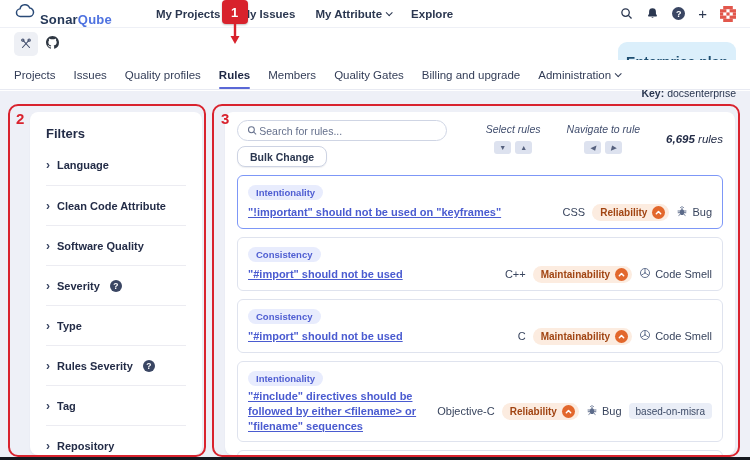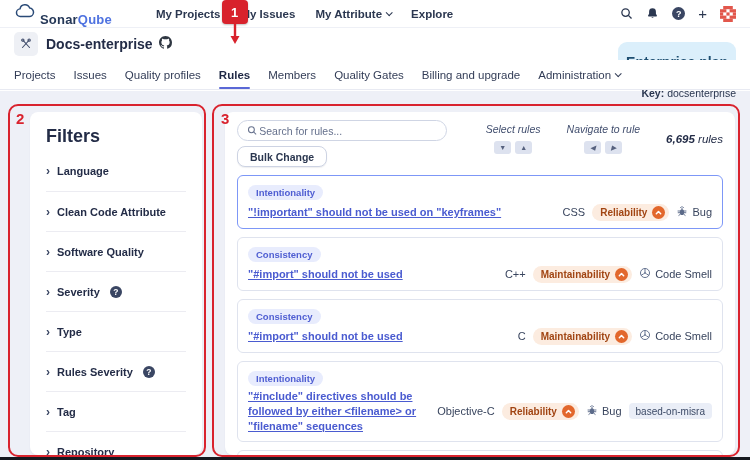--- a/index.html
+++ b/index.html
@@ -43,21 +43,21 @@
   
   .annot-box { position:absolute; border:2px solid #d9232e; border-radius:10px; pointer-events:none; z-index:20; }
   .annot-num { position:absolute; font-size:15px; font-weight:bold; color:#d9232e; z-index:21; pointer-events:none; }
 
   
   .annot-callout { position:absolute; left:50%; top:-60px; transform:translateX(-50%); display:flex; flex-direction:column; align-items:center; z-index:50; pointer-events:none; }
   .annot-badge { width:26px; height:24px; background:#d8222c; border-radius:4px; color:#fff; font-size:13px; font-weight:bold; display:flex; align-items:center; justify-content:center; box-shadow:0 1px 2px rgba(0,0,0,.25); }
 
   
   .filters-card { position:absolute; left:30px; top:21px; width:172px; bottom:5px; background:#fff; border-radius:8px; padding:14px 16px 0 16px; overflow:hidden; box-shadow:0 1px 2px rgba(40,50,80,.06); }
-  .filters-title { font-size:18px; font-weight:bold; color:#232c47; margin-bottom:4px; }
+  .filters-title { font-size:13px; font-weight:bold; color:#232c47; margin-bottom:4px; }
   .filter-item { display:flex; align-items:center; gap:7px; height:40px; border-top:1px solid #ececf2; font-size:11px; font-weight:bold; color:#232c47; cursor:pointer; }
   .filter-item:first-of-type { border-top:none; }
   .filter-item { border-top:1px solid #ececf2; }
   .filter-chev { color:#3a4663; font-size:12px; font-weight:bold; line-height:1; }
   .filter-help { width:12px; height:12px; border-radius:50%; background:#3a4663; color:#fff; font-size:8.5px; font-weight:bold; display:inline-flex; align-items:center; justify-content:center; margin-left:3px; }
 
   
   .rules-card { position:absolute; left:225px; top:21px; width:510px; bottom:5px; background:#fff; border-radius:8px; padding:8px 12px; overflow:hidden; box-shadow:0 1px 2px rgba(40,50,80,.06); }
   .rules-header { display:flex; align-items:flex-start; }
   .search-col { width:210px; }
@@ -156,21 +156,20 @@
 
 <div class="org-header">
   <span class="org-icon">
     <svg viewBox="0 0 20 20" width="14" height="14" stroke="#44506e" stroke-width="1.5" stroke-linecap="round" fill="none">
         <path d="M5.5 4.5l9.5 10.5"></path>
         <path d="M14.5 4.5L5 15"></path>
         <circle cx="5.5" cy="4.5" r="1.7"></circle>
         <circle cx="14.5" cy="4.5" r="1.7"></circle>
       </svg>
   </span>
-  <span class="org-title">Docs-enterprise</span>
   <span>
     <svg viewBox="0 0 24 24" width="13" height="13" fill="#2f3742">
         <path d="M12 0C5.37 0 0 5.37 0 12c0 5.31 3.435 9.795 8.205 11.385.6.105.825-.255.825-.57 0-.285-.015-1.23-.015-2.235-3.015.555-3.795-.735-4.035-1.41-.135-.345-.72-1.41-1.23-1.695-.42-.225-1.02-.78-.015-.795.945-.015 1.62.87 1.845 1.23 1.08 1.815 2.805 1.305 3.495.99.105-.78.42-1.305.765-1.605-2.67-.3-5.46-1.335-5.46-5.925 0-1.305.465-2.385 1.23-3.225-.12-.3-.54-1.53.12-3.18 0 0 1.005-.315 3.3 1.23.96-.27 1.98-.405 3-.405s2.04.135 3 .405c2.295-1.56 3.3-1.23 3.3-1.23.66 1.65.24 2.88.12 3.18.765.84 1.23 1.905 1.23 3.225 0 4.605-2.805 5.625-5.475 5.925.435.375.81 1.095.81 2.22 0 1.605-.015 2.895-.015 3.3 0 .315.225.69.825.57A12.02 12.02 0 0 0 24 12c0-6.63-5.37-12-12-12z"></path>
       </svg>
   </span>
   <div class="org-right">
     <span class="plan-badge">Enterprise plan</span>
     <div class="org-key"><b>Key:</b> <span>docsenterprise</span></div>
   </div>
 </div>

